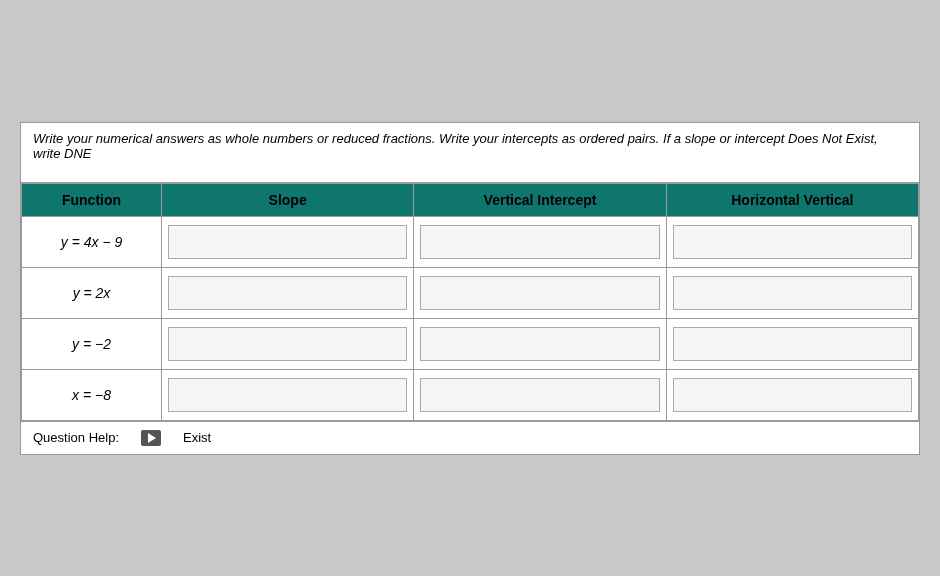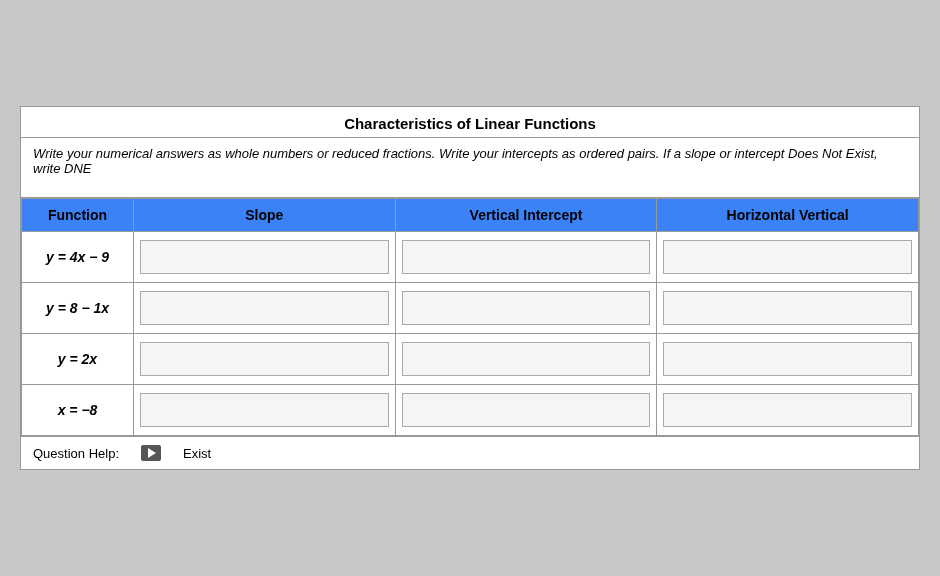--- a/index.html
+++ b/index.html
@@ -43,29 +43,28 @@
     }
     th, td {
       border: 1px solid #999;
       padding: 0;
     }
     th {
       font-weight: bold;
       font-size: 14px;
       text-align: center;
       padding: 8px 5px;
-      background: #3b82f6;
+      background: #0f766e;
     }
     .func-col {
-      width: 112px;
+      width: 140px;
       text-align: center;
       font-size: 14px;
       padding: 14px 8px;
       font-style: italic;
-      font-weight: bold;
     }
     .input-cell {
       padding: 8px 6px;
     }
     .input-cell input {
       width: 100%;
       height: 34px;
       border: 1px solid #aaa;
       background: #f5f5f5;
       font-size: 13px;
@@ -98,21 +97,20 @@
       border-top: 5px solid transparent;
       border-bottom: 5px solid transparent;
       border-left: 8px solid white;
       margin-left: 2px;
     }
   </style>
 </head>
 <body>
 
 <div class="container">
-  <div class="title">Characteristics of Linear Functions</div>
   <div class="instructions">
     <p>Write your numerical answers as whole numbers or reduced fractions. Write your intercepts as ordered pairs. If a slope or intercept Does Not Exist, write DNE</p>
   </div>
 
   <table>
     <thead>
       <tr>
         <th>Function</th>
         <th>Slope</th>
         <th>Vertical Intercept</th>
@@ -120,27 +118,27 @@
       </tr>
     </thead>
     <tbody id="table-body">
     <tr>
           <td class="func-col" style="font-style: italic;">y = 4x − 9</td>
           <td class="input-cell"><input type="text" style=""></td>
           <td class="input-cell"><input type="text" style=""></td>
           <td class="input-cell"><input type="text" style=""></td>
         </tr>
         <tr>
-          <td class="func-col" style="font-style: italic;">y = 8 − 1x</td>
+          <td class="func-col" style="font-style: italic;">y = 2x</td>
           <td class="input-cell"><input type="text" style=""></td>
           <td class="input-cell"><input type="text" style=""></td>
           <td class="input-cell"><input type="text" style=""></td>
         </tr>
         <tr>
-          <td class="func-col" style="font-style: italic;">y = 2x</td>
+          <td class="func-col" style="font-style: italic;">y = −2</td>
           <td class="input-cell"><input type="text" style=""></td>
           <td class="input-cell"><input type="text" style=""></td>
           <td class="input-cell"><input type="text" style=""></td>
         </tr>
         <tr>
           <td class="func-col" style="font-style: italic;">x = −8</td>
           <td class="input-cell"><input type="text" style=""></td>
           <td class="input-cell"><input type="text" style=""></td>
           <td class="input-cell"><input type="text" style=""></td>
         </tr>

